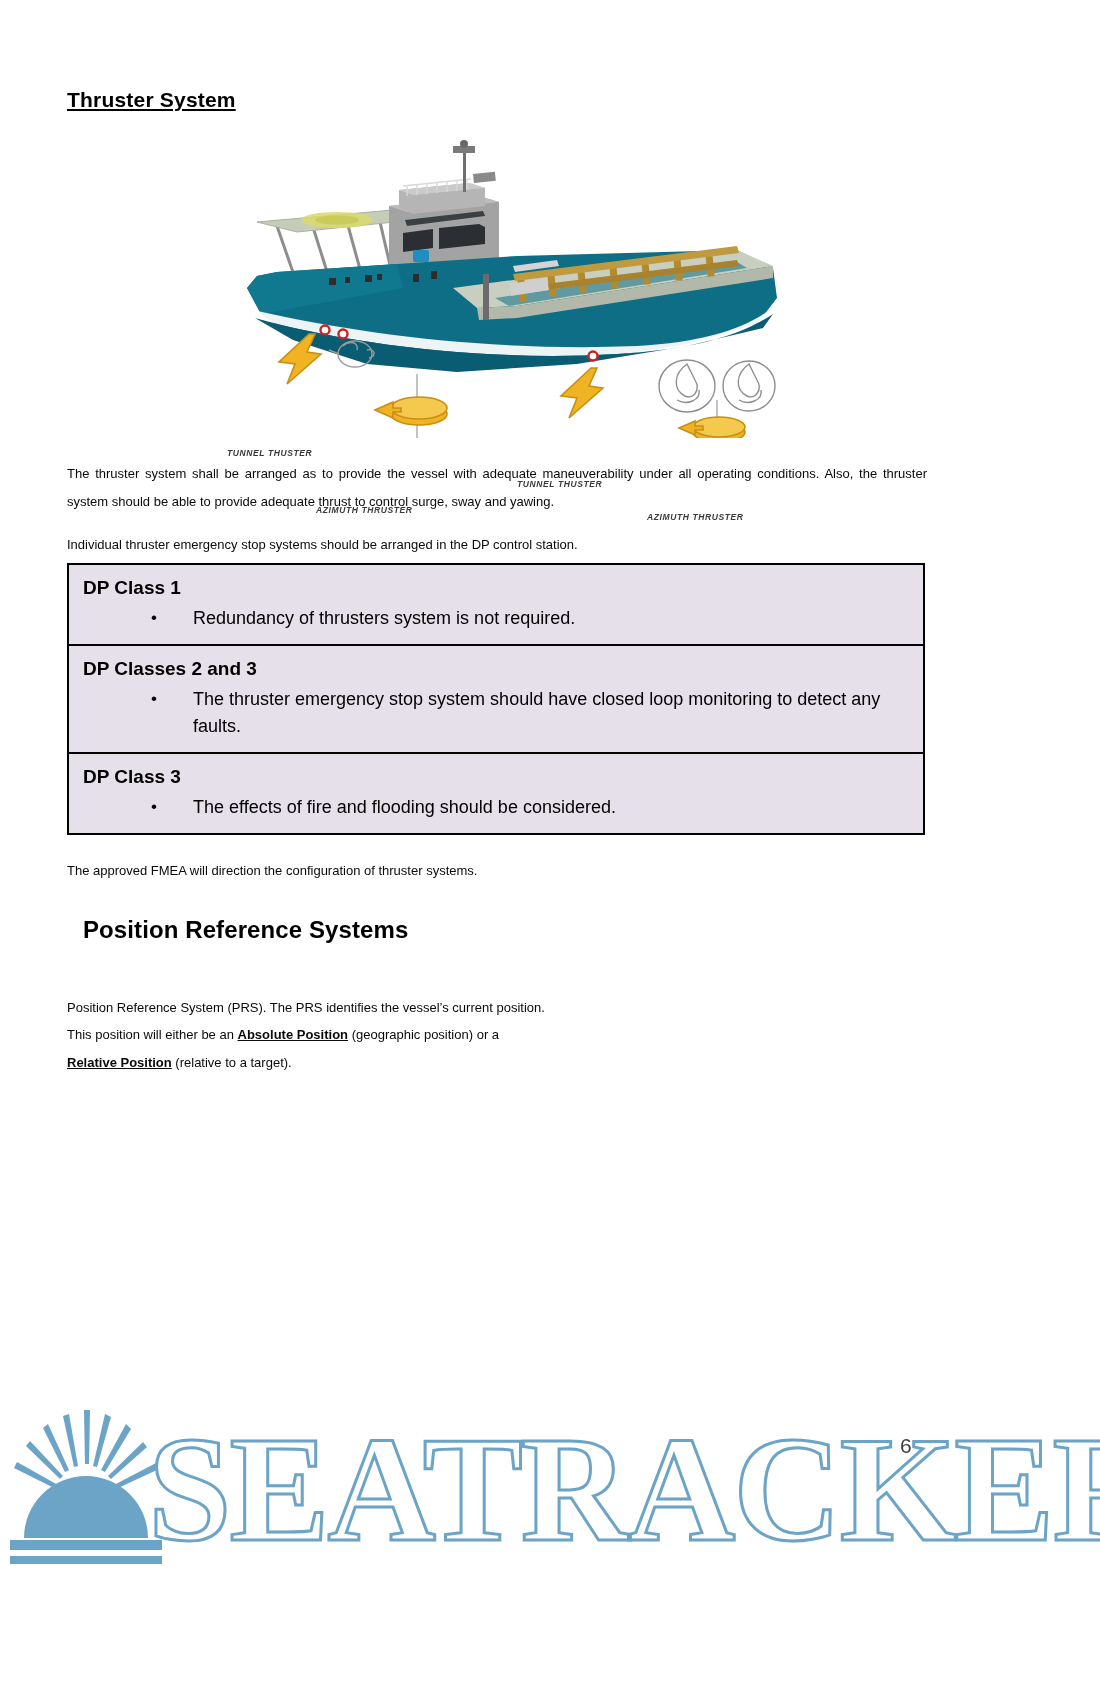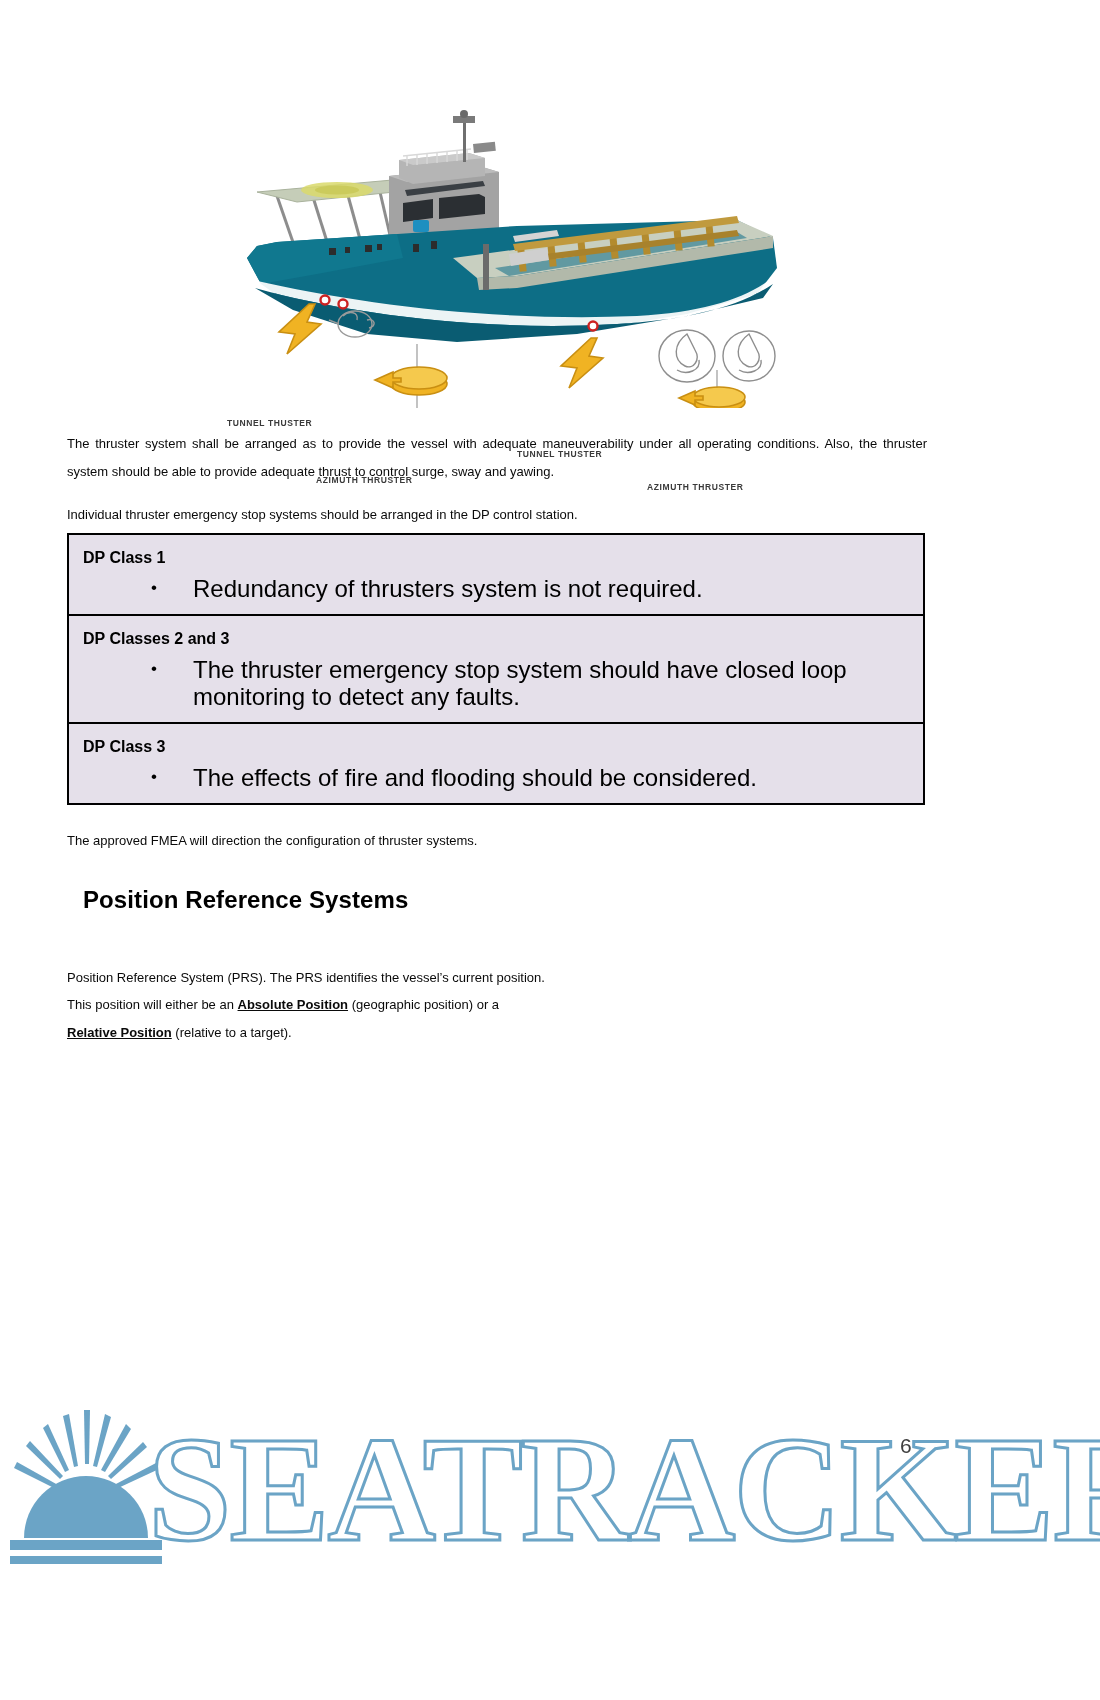--- a/index.html
+++ b/index.html
@@ -62,20 +62,21 @@
   svg.vessel { display: block; }
 
   .thr-label {
     position: absolute;
     font-family: "Liberation Sans", sans-serif;
     font-size: 8.5px;
     font-weight: bold;
     letter-spacing: 0.6px;
     color: #3a3a3a;
     white-space: nowrap;
+    font-style: italic;
   }
   .lbl-tunnel-1 { left: 160px; top: 318px; }
   .lbl-azimuth-1 { left: 249px; top: 375px; }
   .lbl-tunnel-2 { left: 450px; top: 349px; }
   .lbl-azimuth-2 { left: 580px; top: 382px; }
 
   
   p.body {
     font-size: 13px;
     line-height: 27.5px;
@@ -100,32 +101,32 @@
     background: #e5e0ea;
     table-layout: fixed;
   }
   table.dp td {
     border: 2px solid #000000;
     background: #e5e0ea;
     padding: 8px 14px 12px 14px;
     vertical-align: top;
   }
   .dp-head {
-    font-size: 16px;
+    font-size: 19px;
     font-weight: bold;
     line-height: 26px;
     margin: 2px 0 4px 0;
   }
   ul.dp-list {
     margin: 0;
     padding: 0 0 0 68px;
     list-style: none;
   }
   ul.dp-list li {
-    font-size: 24px;
+    font-size: 18px;
     line-height: 27px;
     position: relative;
     padding-left: 42px;
   }
   ul.dp-list li::before {
     content: "\2022";
     position: absolute;
     left: 0;
     top: -1px;
     font-size: 17px;
@@ -169,20 +170,23 @@
     font-family: "Liberation Sans", sans-serif;
   }
 </style>
 </head>
 <body>
 
 <div class="page">
 
   <div class="content">
 
+    <div>
+      <span class="h-title">Thruster System</span>
+    </div>
 
     <div class="figure">
       <div class="vessel-wrap">
         <svg class="vessel" width="570" height="300" viewBox="0 0 570 300" xmlns="http://www.w3.org/2000/svg">
 
           <g stroke="#8d8d8d" stroke-width="3" fill="none">
             <line x1="60" y1="88" x2="78" y2="140"></line>
             <line x1="95" y1="86" x2="112" y2="140"></line>
             <line x1="130" y1="84" x2="146" y2="142"></line>
             <line x1="163" y1="84" x2="176" y2="140"></line>

